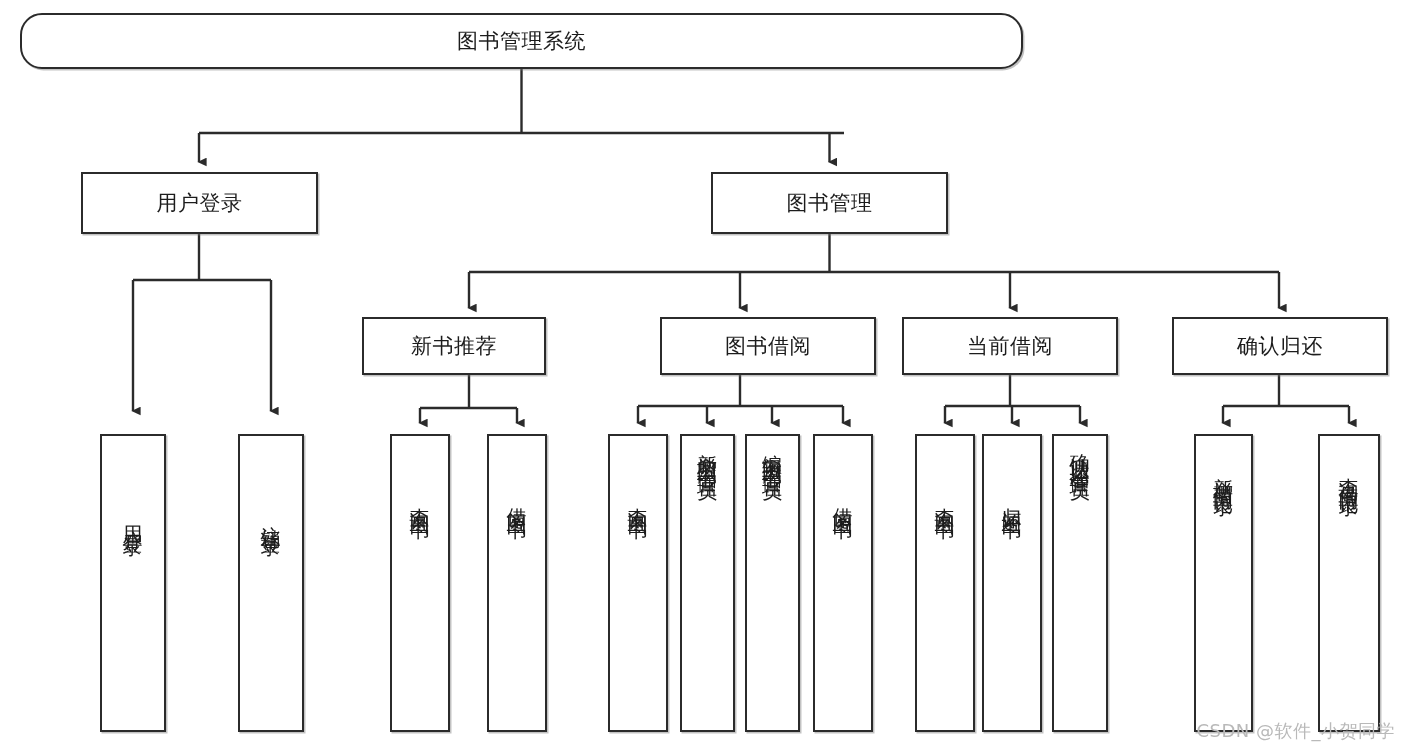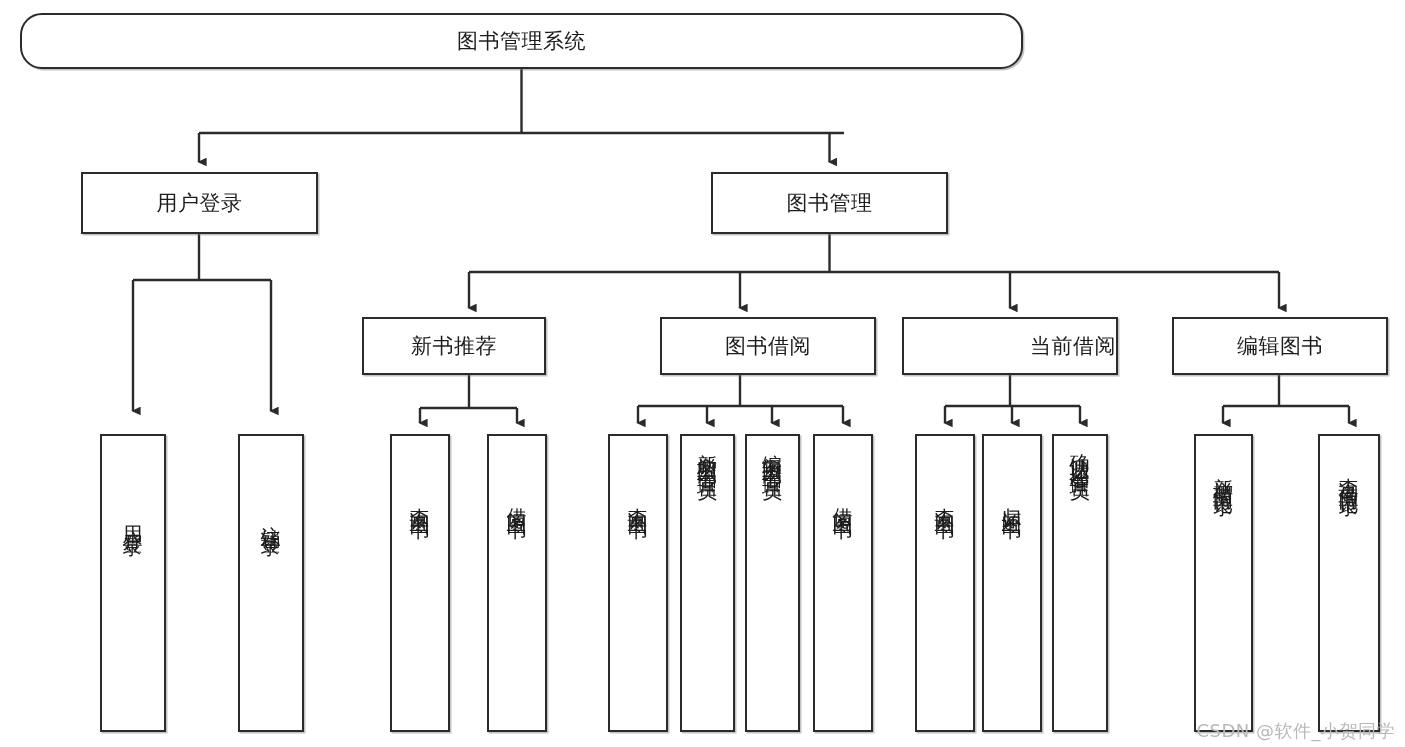--- a/index.html
+++ b/index.html
@@ -136,25 +136,25 @@
   <div class="node" style="left:711px; top:172px; width:237px; height:62px;">
     <span class="label">图书管理</span>
   </div>
 
   <div class="node" style="left:362px; top:317px; width:184px; height:58px;">
     <span class="label">新书推荐</span>
   </div>
   <div class="node" style="left:632px; top:317px; width:216px; height:58px;margin-left:28px;">
     <span class="label">图书借阅</span>
   </div>
-  <div class="node" style="left:902px; top:317px; width:216px; height:58px;justify-content:flex-end;">
+  <div class="node" style="left:902px; top:317px; width:216px; height:58px;">
     <span class="label">当前借阅</span>
   </div>
   <div class="node" style="left:1172px; top:317px; width:216px; height:58px;">
-    <span class="label">编辑图书</span>
+    <span class="label">确认归还</span>
   </div>
 
   <div class="node vertical pad-lg" style="left:100px; top:434px; width:66px; height:298px;">
     <span class="label">用户登录</span>
   </div>
   <div class="node vertical pad-lg" style="left:238px; top:434px; width:66px; height:298px;">
     <span class="label">注销登录</span>
   </div>
 
   <div class="node vertical pad-md" style="left:390px; top:434px; width:60px; height:298px;">

